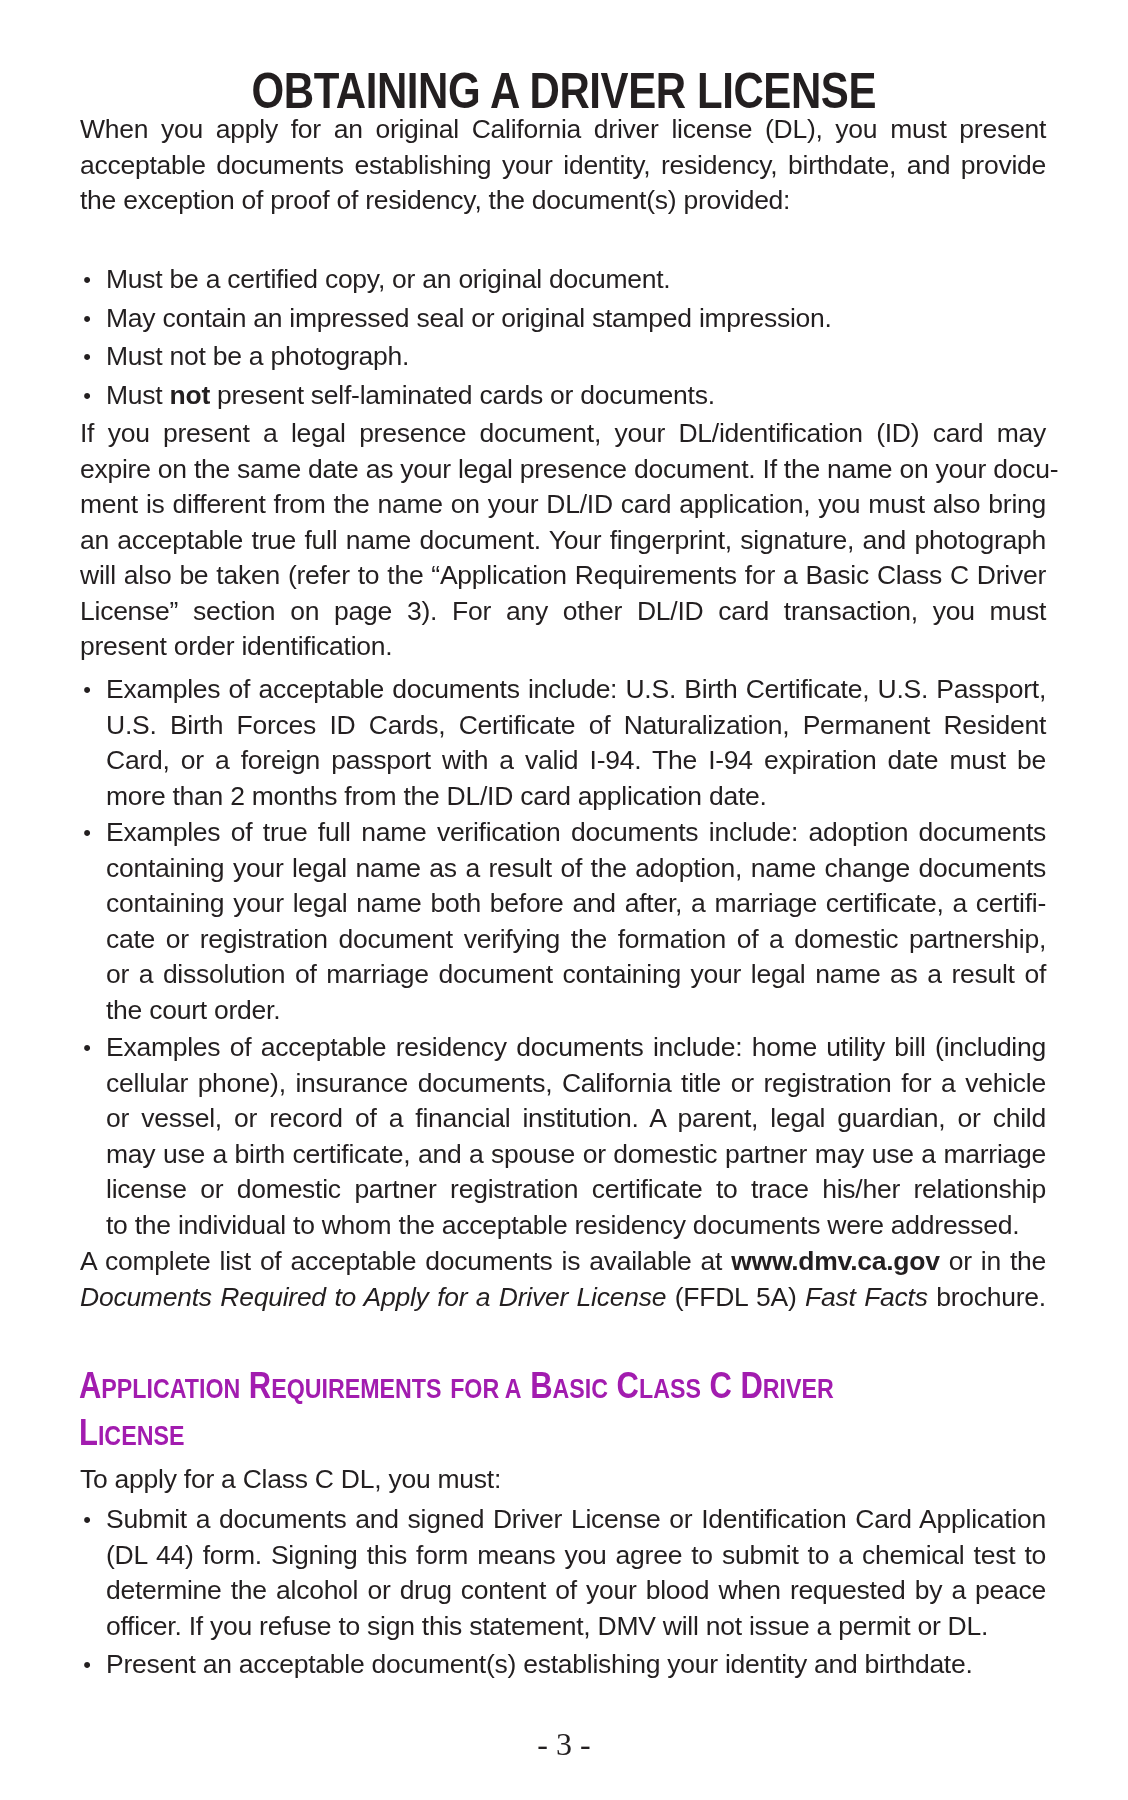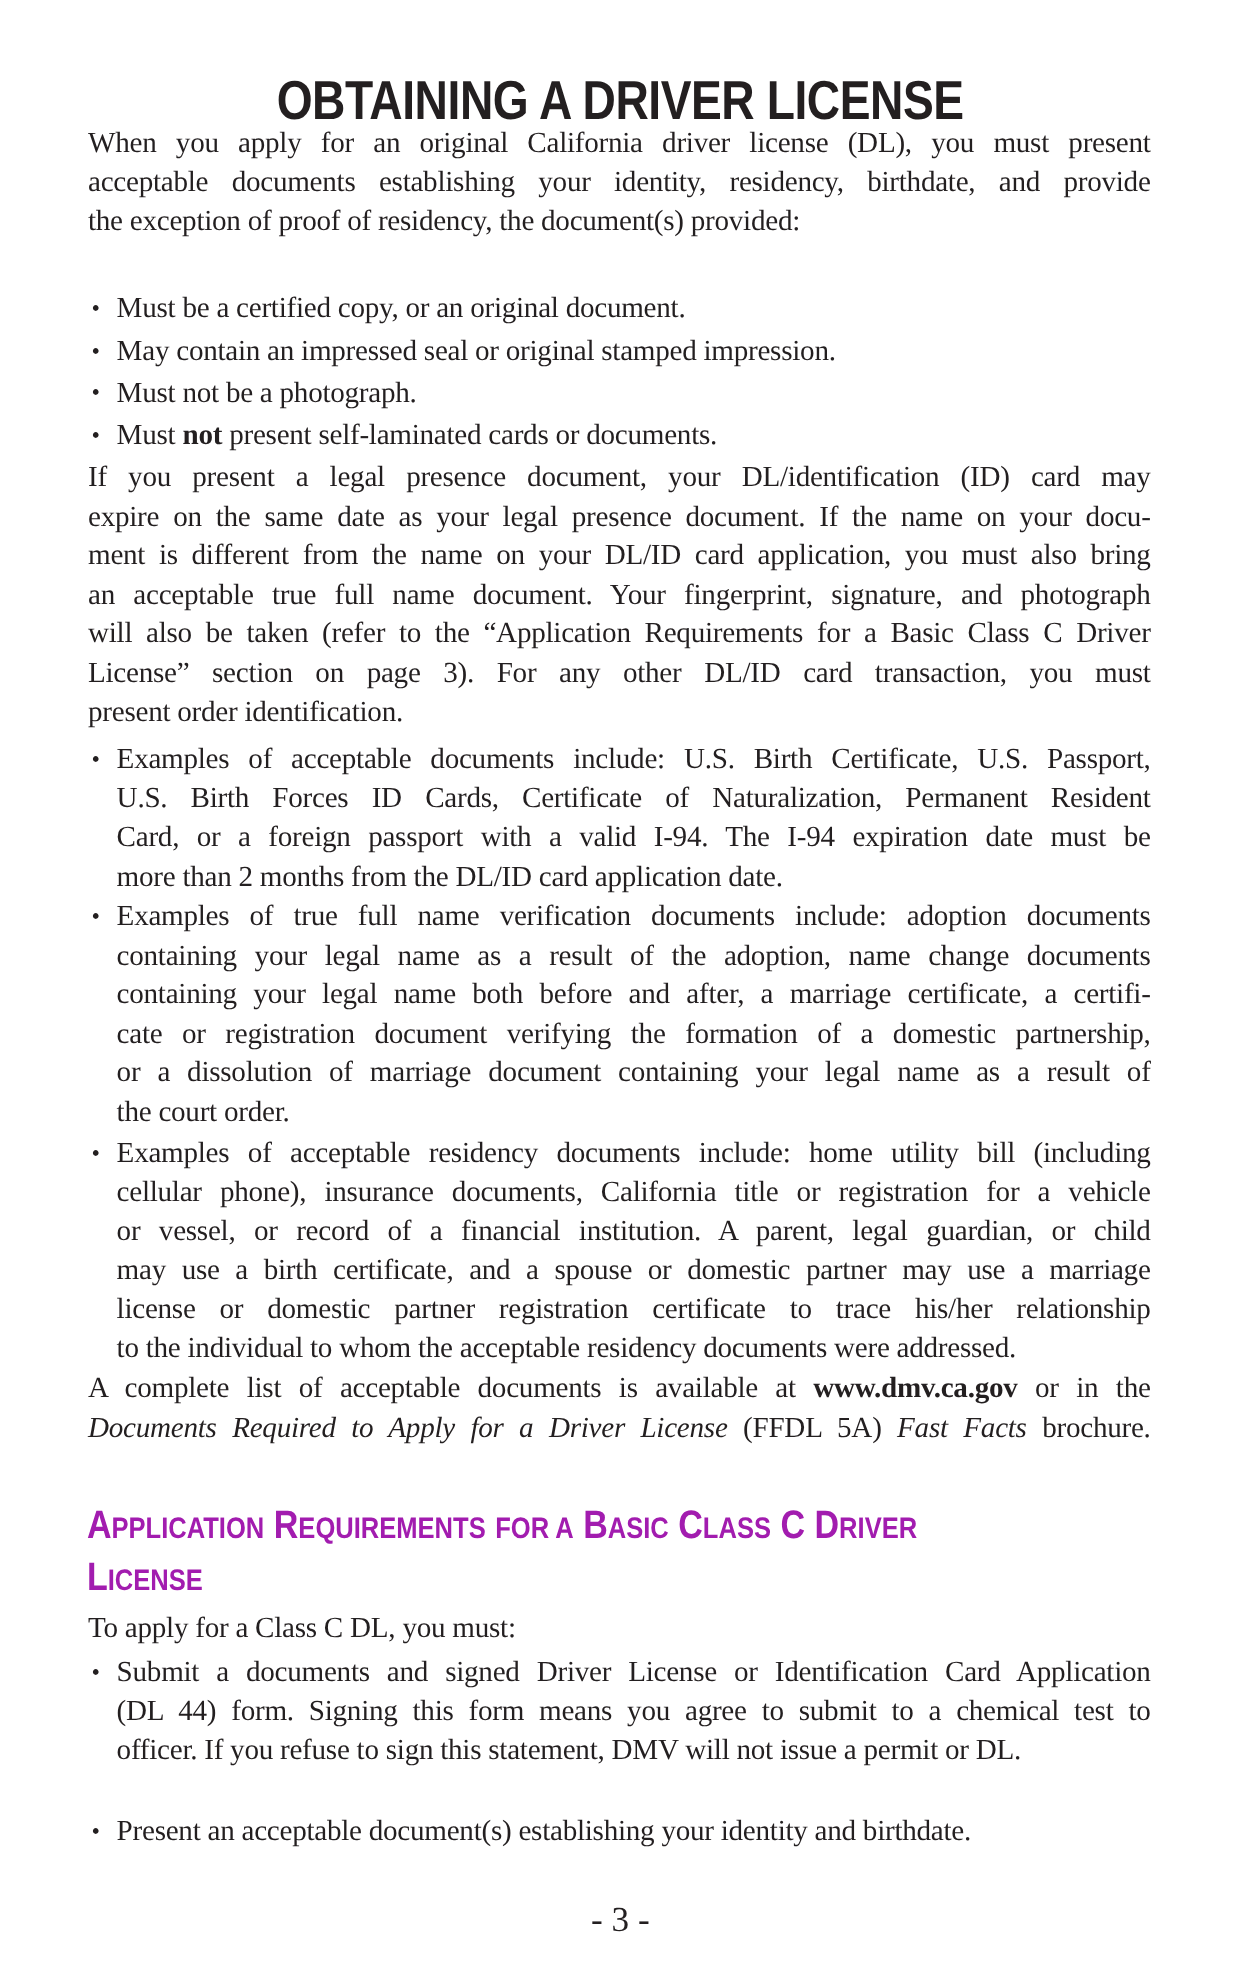--- a/index.html
+++ b/index.html
@@ -6,21 +6,21 @@
   body { width:1128px; height:1800px; position:relative; overflow:hidden; color:#231f20; }
   .page { position:absolute; left:0; top:0; width:1128px; height:1800px; background:#fff; }
   .title {
     position:absolute; left:0; width:1128px; top:66px; text-align:center;
     font-family:Liberation Sans, sans-serif; font-weight:bold; font-size:50px; line-height:50px;
     color:#231f20; letter-spacing:-0.5px;
   }
   .title span { display:inline-block; transform:scaleX(0.84); transform-origin:center; }
   .block {
     position:absolute; left:80px; width:966px;
-    font-family:Liberation Serif, serif; font-size:26.5px; color:#231f20;
+    font-family:Liberation Sans, sans-serif; font-size:26.5px; color:#231f20;
   }
   .line { display:block; height:35.5px; line-height:35.5px; text-align:justify; text-align-last:justify; white-space:nowrap; overflow:visible; letter-spacing:-0.25px; }
   .line.last { text-align-last:left; }
   .bullet-item { position:relative; padding-left:26px; }
   .bullet-item .dot { position:absolute; left:0px; top:0; width:14px; text-align:center; line-height:35.5px; font-size:22px; }
   .short-list .bullet-item { height:38.7px; }
   .heading {
     position:absolute; left:79px; width:1000px;
     font-family:"Liberation Sans", sans-serif; font-weight:bold; color:#a21caf;
     line-height:47px; font-size:36px;
@@ -126,20 +126,21 @@
 
   <div class="block" style="top:1462px;">
     <span class="line last">To apply for a Class C DL, you must:</span>
   </div>
 
   <div class="block" style="top:1502px;">
     <div class="bullet-item">
       <span class="dot">•</span>
       <span class="line">Submit a documents and signed Driver License or Identification Card Application</span>
       <span class="line">(DL 44) form. Signing this form means you agree to submit to a chemical test to</span>
+      <span class="line">determine the alcohol or drug content of your blood when requested by a peace</span>
       <span class="line last">officer. If you refuse to sign this statement, DMV will not issue a permit or DL.</span>
     </div>
   </div>
 
   <div class="block" style="top:1647px;">
     <div class="bullet-item">
       <span class="dot">•</span>
       <span class="line last">Present an acceptable document(s) establishing your identity and birthdate.</span>
     </div>
   </div>

